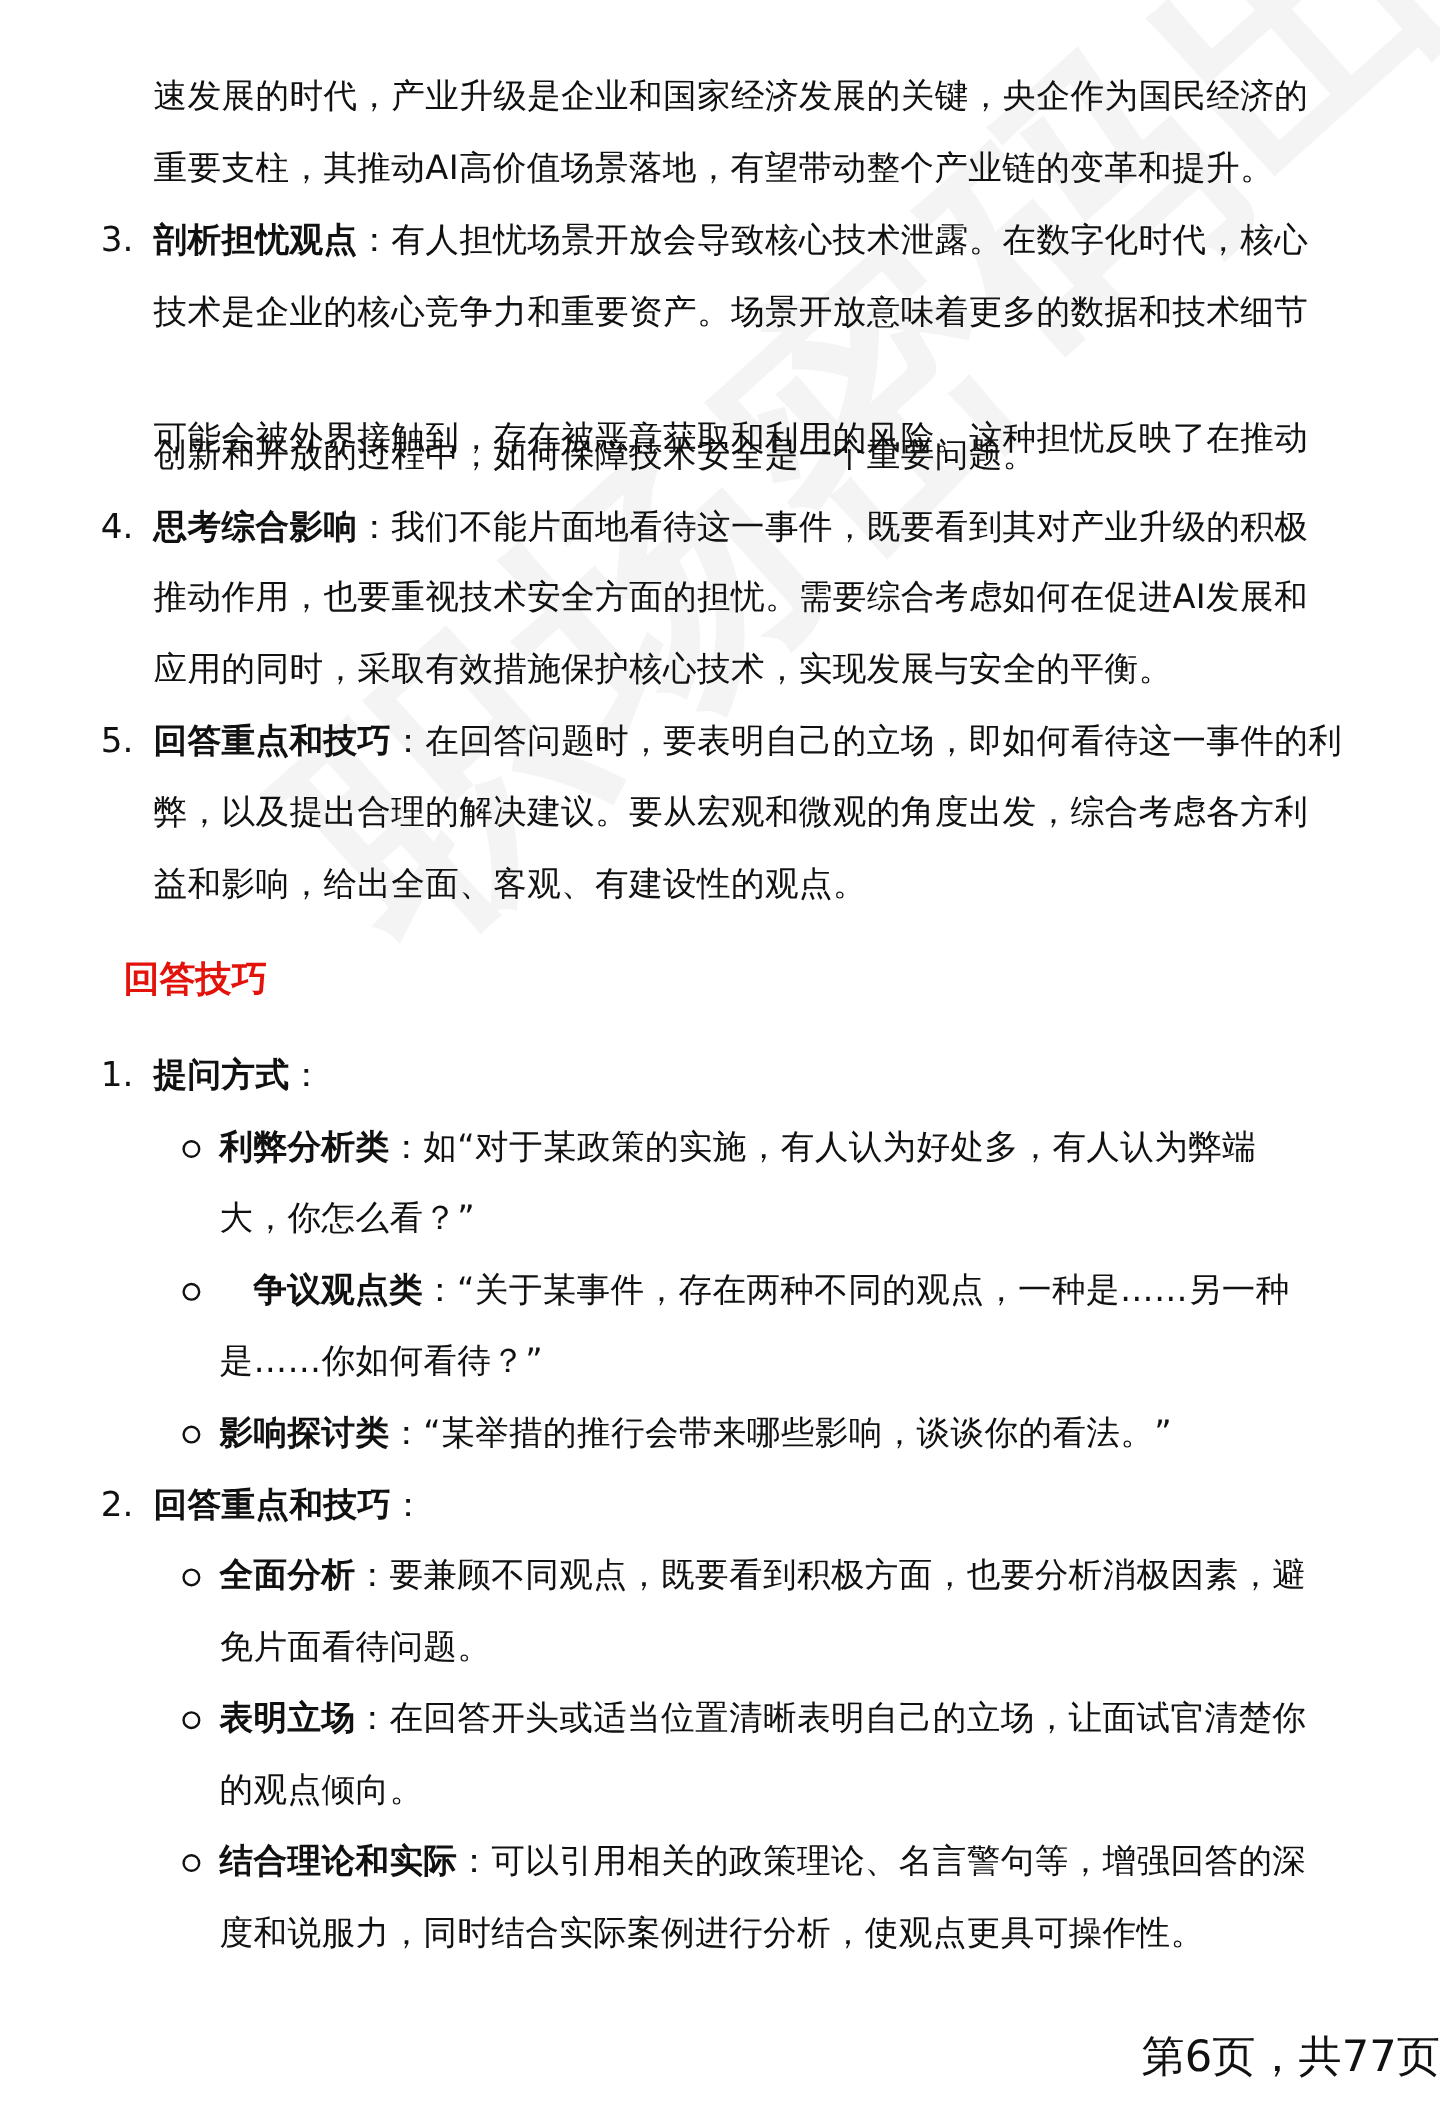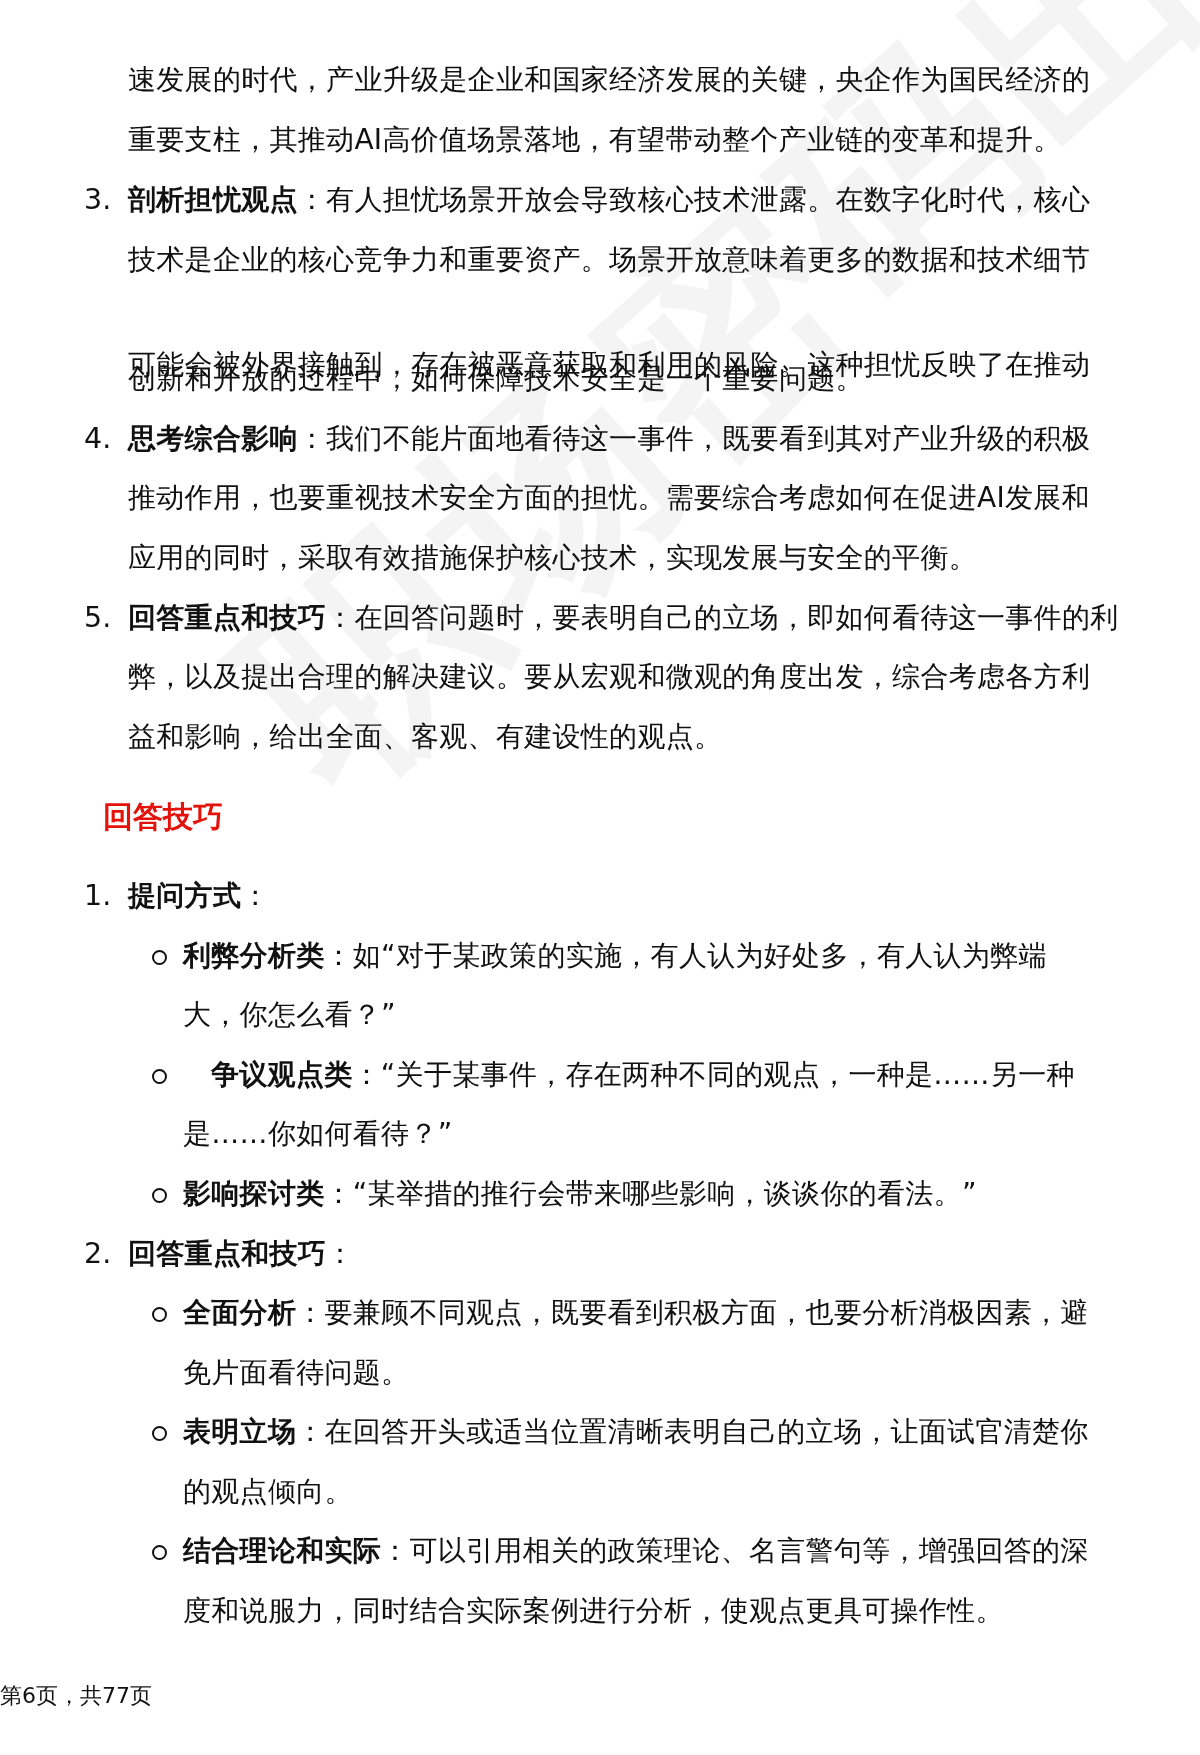--- a/index.html
+++ b/index.html
@@ -17,21 +17,21 @@
   .content { position: absolute; left: 0; top: 0; width: 1200px; z-index: 1; }
   .line {
     position: absolute; font-size: 28px; line-height: 40px; white-space: nowrap; letter-spacing: 0.3px;
   }
   .num { position: absolute; font-size: 28.5px; line-height: 40px; }
   .bullet {
     position: absolute; width: 11px; height: 11px; border: 2px solid #111; border-radius: 50%;
   }
   b { font-weight: bold; }
   .heading { position: absolute; left: 73px; font-size: 30px; line-height: 40px; font-weight: bold; color: #e3120b; margin-left: 30px; }
-  .footer { position: absolute; left: 0; width: 1200px; text-align: left; font-size: 22px; line-height: 40px; }
+  .footer { position: absolute; left: 0; width: 1200px; text-align: right; font-size: 36px; line-height: 40px; margin-top: 19px; }
 </style>
 </head>
 <body>
 
 <div class="page">
   <div class="watermark">职场密码出品</div>
 
   <div class="content">
 
     <div class="line" style="left:128px; top:60px;">速发展的时代，产业升级是企业和国家经济发展的关键，央企作为国民经济的</div>

